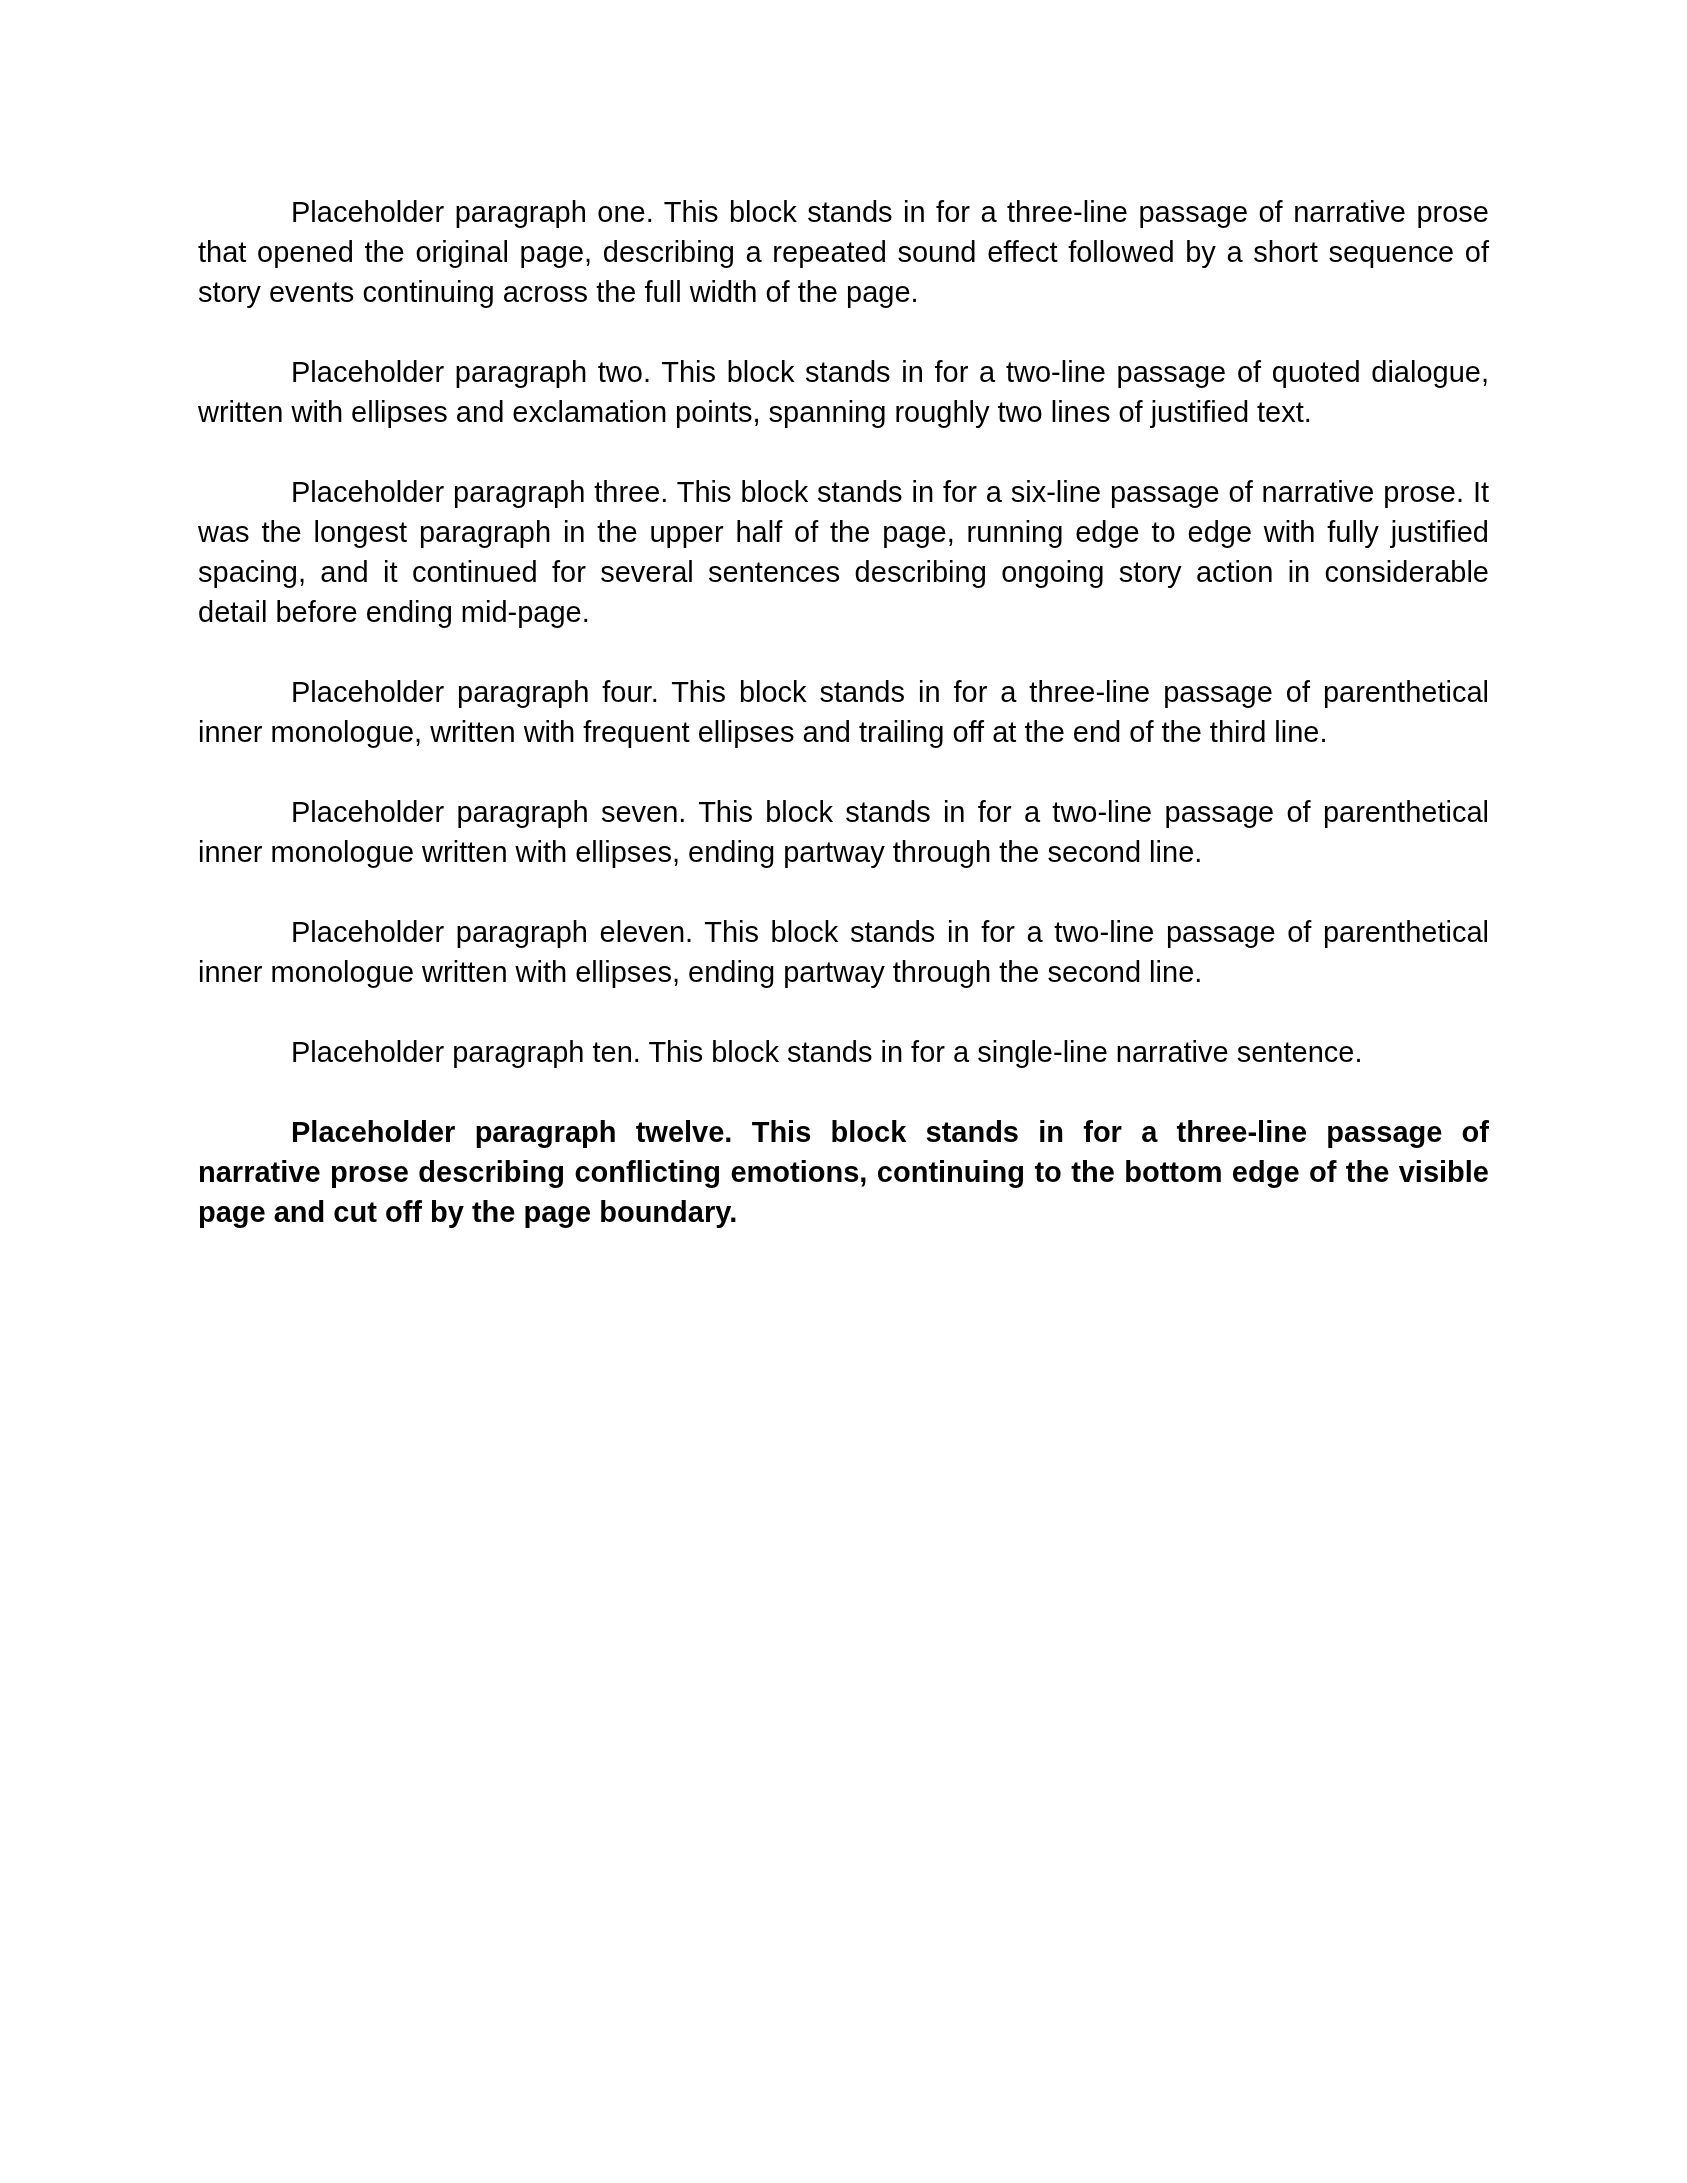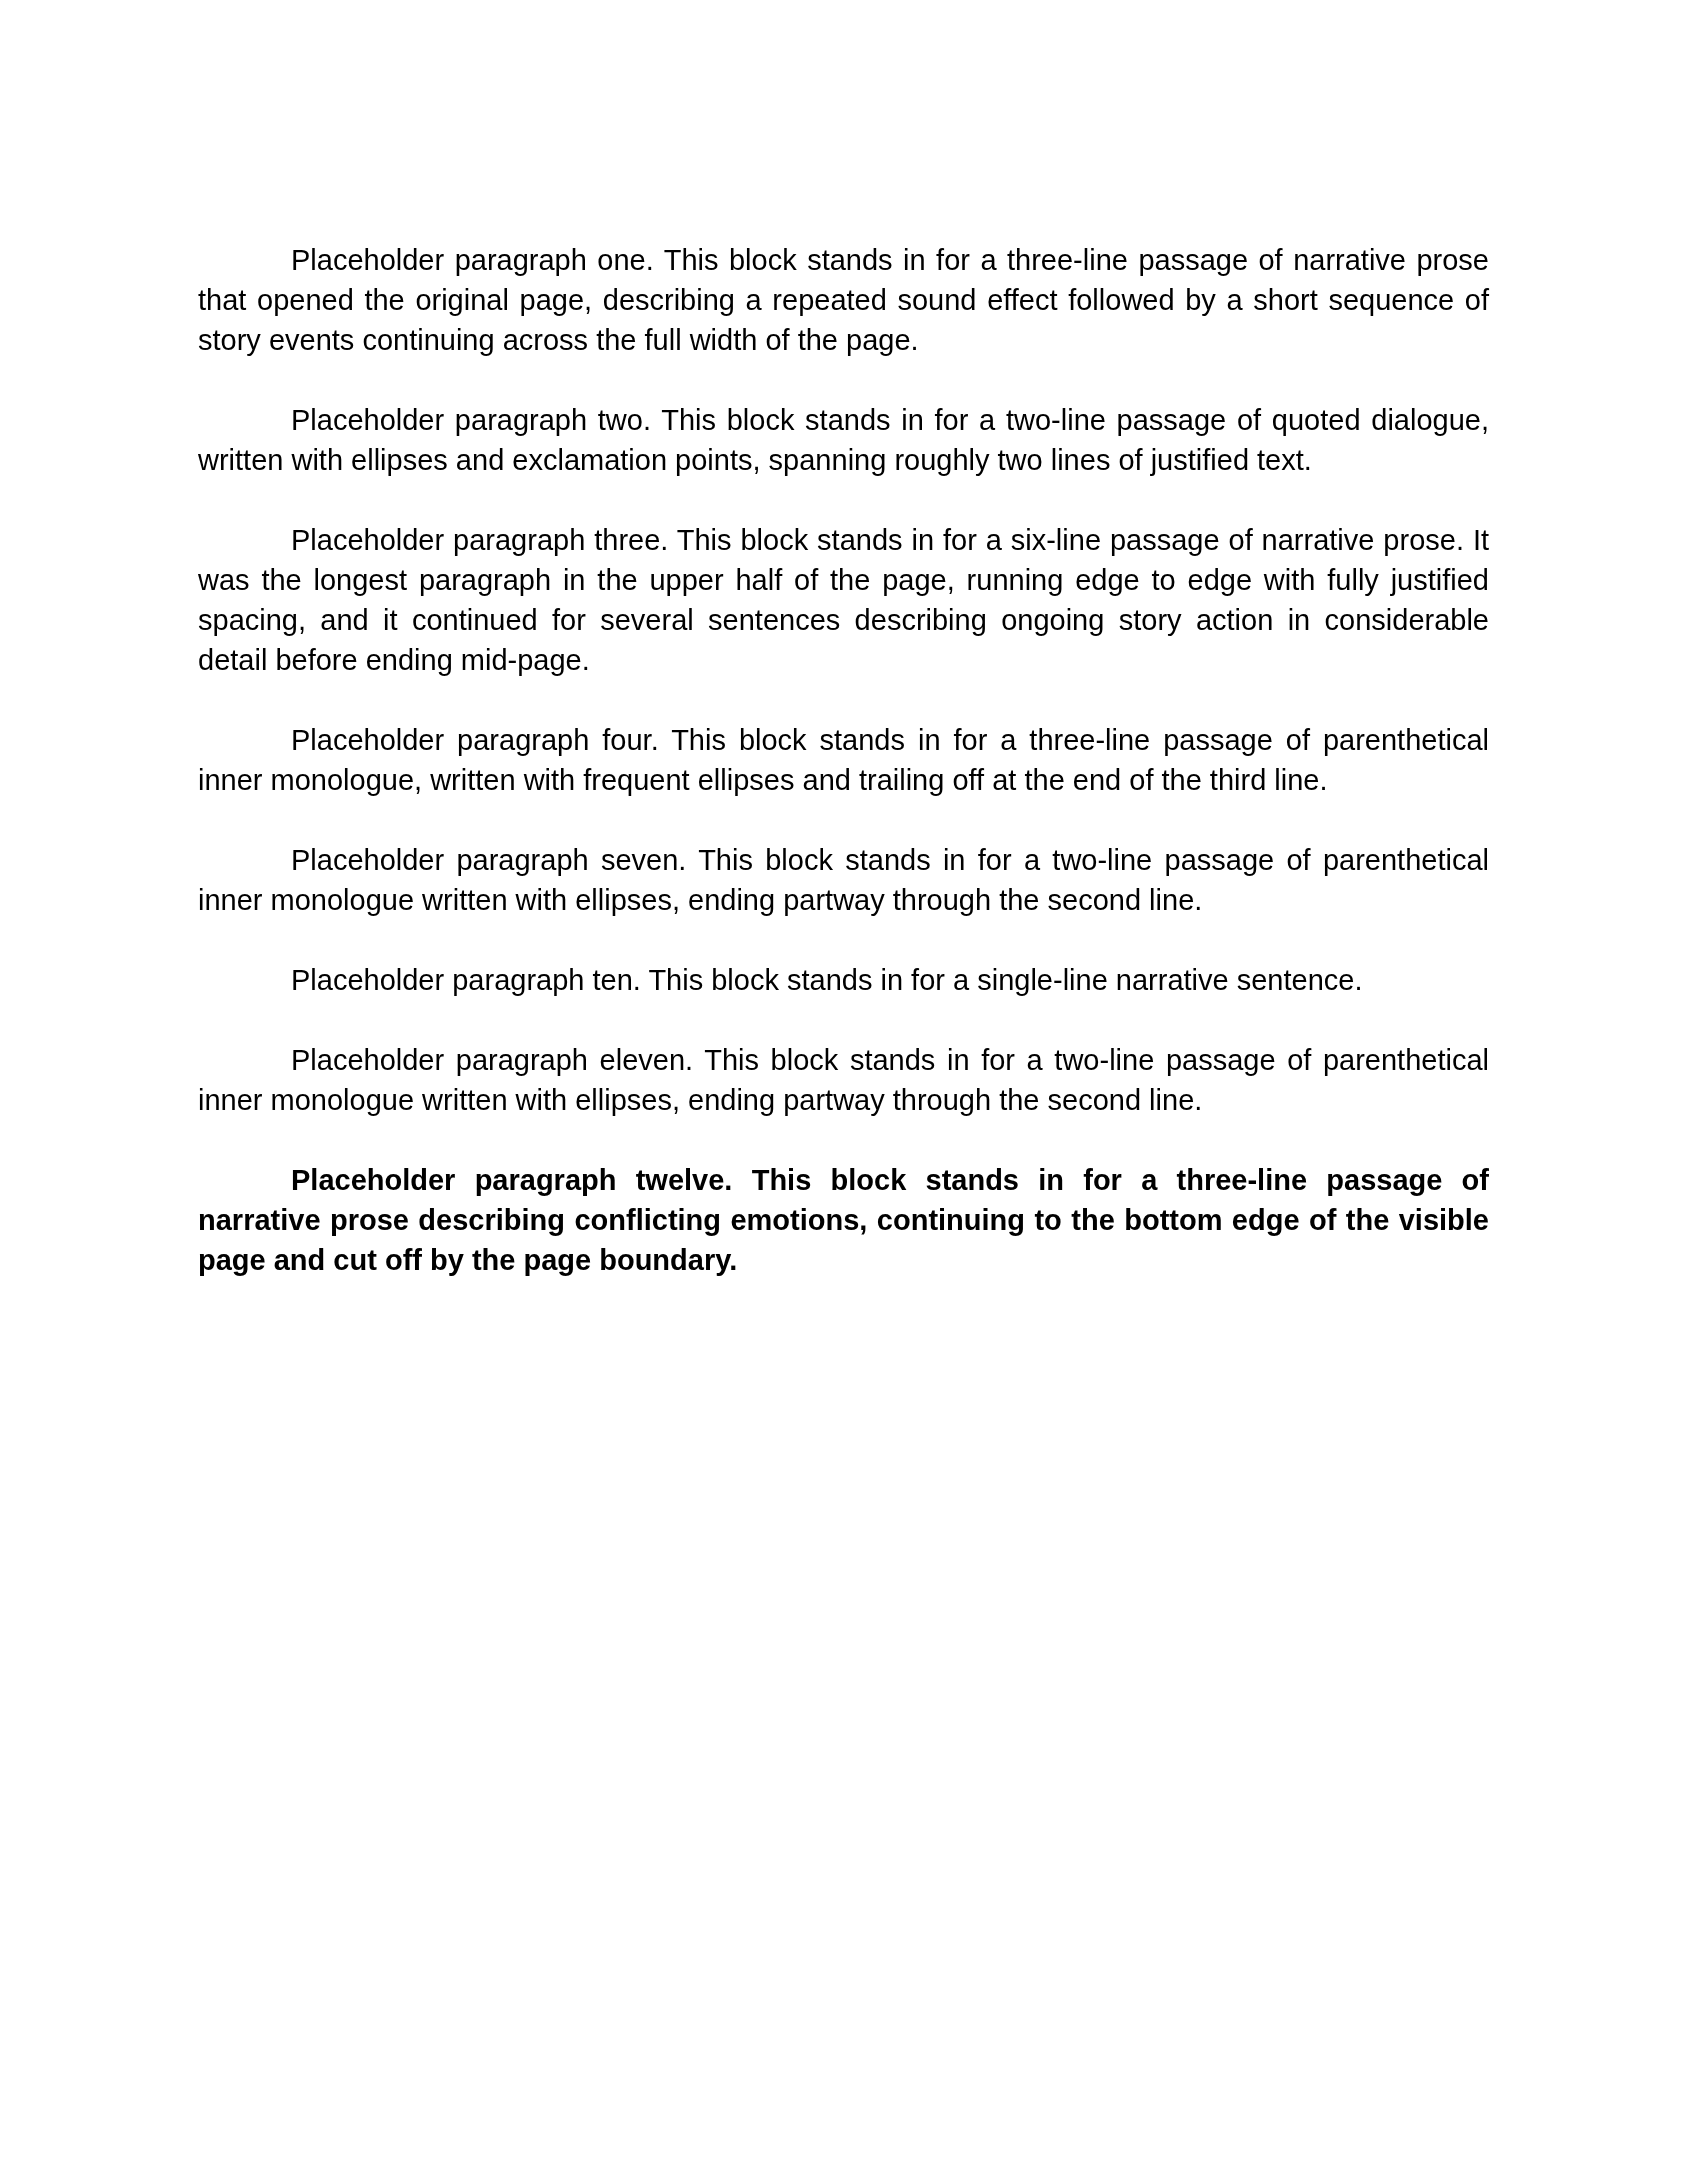--- a/index.html
+++ b/index.html
@@ -13,21 +13,20 @@
     height: 2183px;
     background: #ffffff;
     box-sizing: border-box;
     padding: 192px 198px 172px 198px;
     font-family: "Liberation Sans", sans-serif;
     color: #000000;
   }
   .doc-body {
     font-size: 29px;
     line-height: 1.38;
-    margin-top: 48px;
   }
   .doc-body p {
     margin: 0 0 40px 0;
     text-align: justify;
     text-indent: 93px;
   }
   .doc-body p:last-child {
     margin-bottom: 0;
     font-weight: bold;
   }
@@ -35,18 +34,18 @@
 </head>
 <body>
 
 <div class="page">
   <div class="doc-body">
     <p>Placeholder paragraph one. This block stands in for a three-line passage of narrative prose that opened the original page, describing a repeated sound effect followed by a short sequence of story events continuing across the full width of the page.</p>
     <p>Placeholder paragraph two. This block stands in for a two-line passage of quoted dialogue, written with ellipses and exclamation points, spanning roughly two lines of justified text.</p>
     <p>Placeholder paragraph three. This block stands in for a six-line passage of narrative prose. It was the longest paragraph in the upper half of the page, running edge to edge with fully justified spacing, and it continued for several sentences describing ongoing story action in considerable detail before ending mid-page.</p>
     <p>Placeholder paragraph four. This block stands in for a three-line passage of parenthetical inner monologue, written with frequent ellipses and trailing off at the end of the third line.</p>
     <p>Placeholder paragraph seven. This block stands in for a two-line passage of parenthetical inner monologue written with ellipses, ending partway through the second line.</p>
+    <p>Placeholder paragraph eleven. This block stands in for a two-line passage of parenthetical inner monologue written with ellipses, ending partway through the second line.</p>
     <p>Placeholder paragraph ten. This block stands in for a single-line narrative sentence.</p>
-    <p>Placeholder paragraph eleven. This block stands in for a two-line passage of parenthetical inner monologue written with ellipses, ending partway through the second line.</p>
     <p>Placeholder paragraph twelve. This block stands in for a three-line passage of narrative prose describing conflicting emotions, continuing to the bottom edge of the visible page and cut off by the page boundary.</p>
   </div>
 </div>
 
 
 </body></html>

